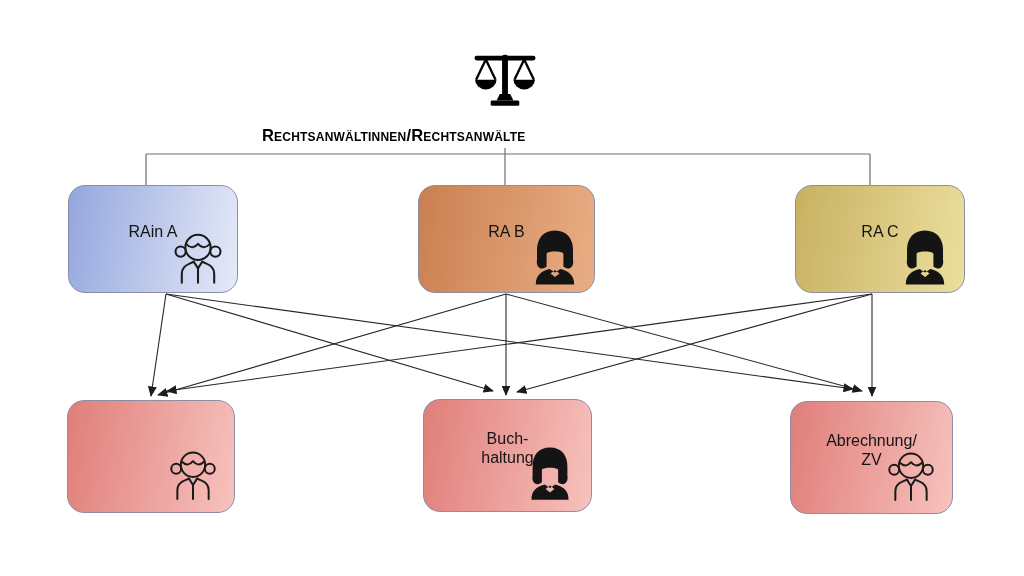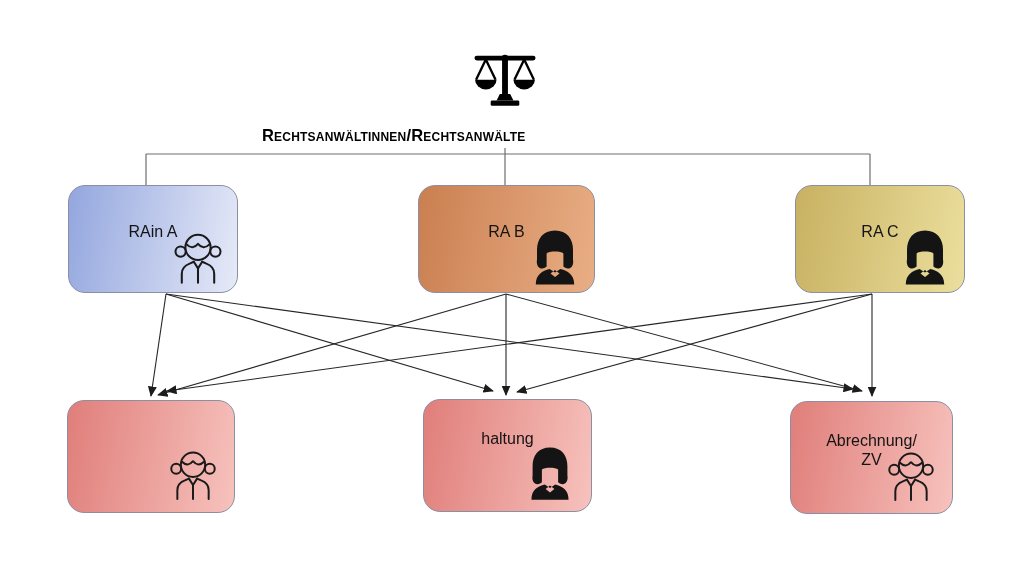--- a/index.html
+++ b/index.html
@@ -140,20 +140,21 @@
   </div>
 
   <div class="box row-bottom" id="box-b0" style="background: linear-gradient(100deg, rgb(224, 126, 122), rgb(247, 194, 189)); border-color: rgb(139, 143, 164);">
     <svg class="person person-sm" viewBox="0 0 100 100">
         <use href="#icon-girl-outline"></use>
       </svg>
   </div>
 
   <div class="box row-bottom" id="box-b1" style="background: linear-gradient(100deg, rgb(224, 126, 122), rgb(247, 194, 189)); border-color: rgb(139, 143, 164);">
     <div class="box-label">
+      <span class="l1" style="display:block">Buch-</span>
       <span class="l2" style="display:block">haltung</span>
     </div>
     <svg class="person person-sm" viewBox="0 0 100 100">
         <use href="#icon-woman-solid"></use>
       </svg>
   </div>
 
   <div class="box row-bottom" id="box-b2" style="background: linear-gradient(100deg, rgb(224, 126, 122), rgb(247, 194, 189)); border-color: rgb(139, 143, 164);">
     <div class="box-label">
       <span class="l1" style="display:block">Abrechnung/</span>

